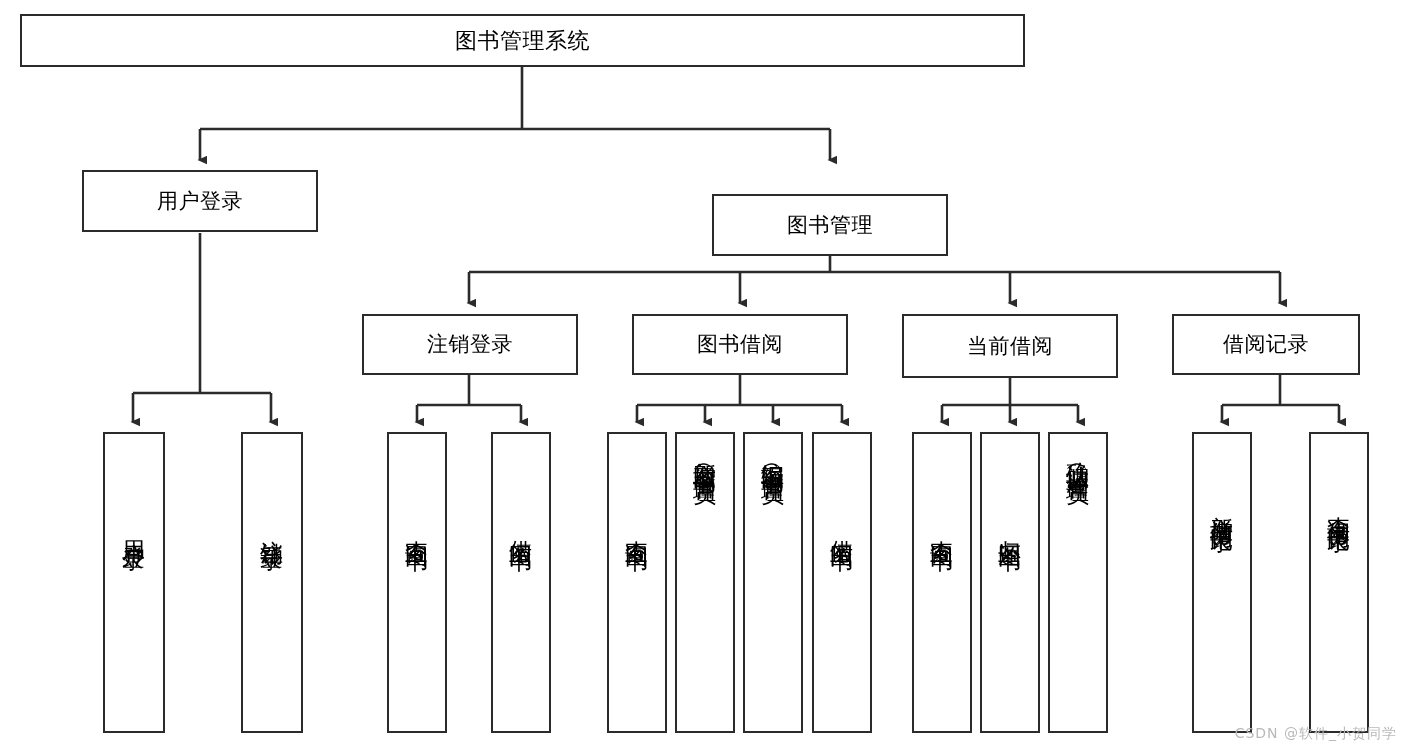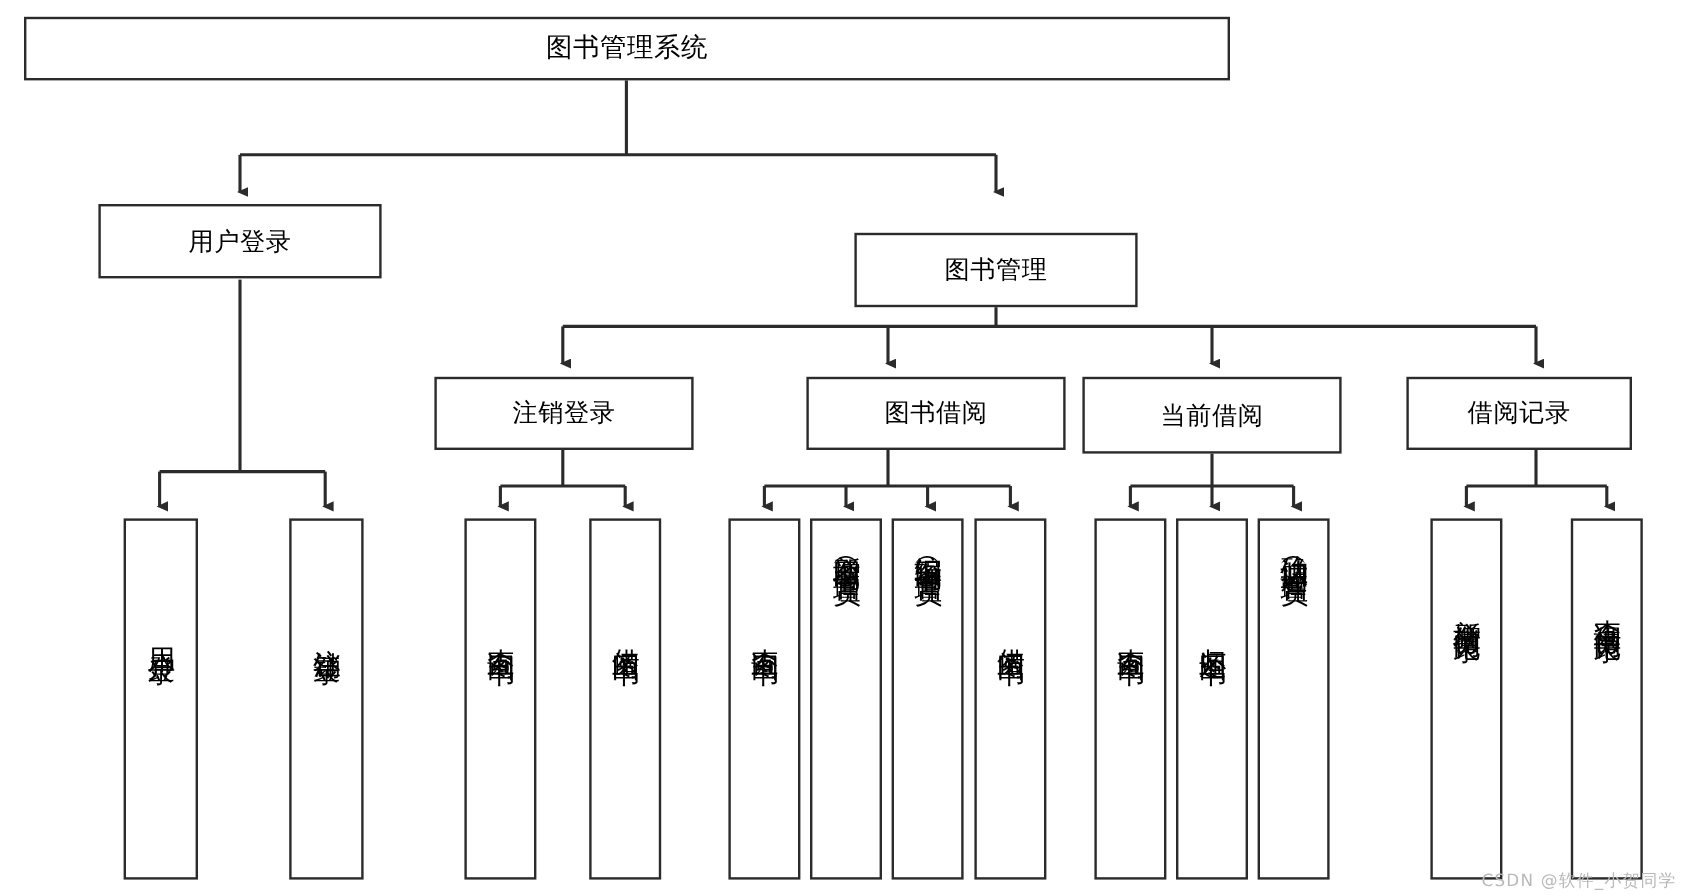--- a/index.html
+++ b/index.html
@@ -148,21 +148,21 @@
   </div>
 
   <div class="node horiz" style="left:712px; top:170px; width:236px; height:62px;margin-top:24px;">
     <span class="label">图书管理</span>
   </div>
 
   <div class="node horiz" style="left:362px; top:314px; width:216px; height:61px;">
     <span class="label">注销登录</span>
   </div>
 
-  <div class="node horiz" style="left:632px; top:314px; width:216px; height:61px;margin-left:40px;">
+  <div class="node horiz" style="left:632px; top:314px; width:216px; height:61px;">
     <span class="label">图书借阅</span>
   </div>
 
   <div class="node horiz" style="left:902px; top:314px; width:216px; height:64px;">
     <span class="label">当前借阅</span>
   </div>
 
   <div class="node horiz" style="left:1172px; top:314px; width:188px; height:61px;">
     <span class="label">借阅记录</span>
   </div>

